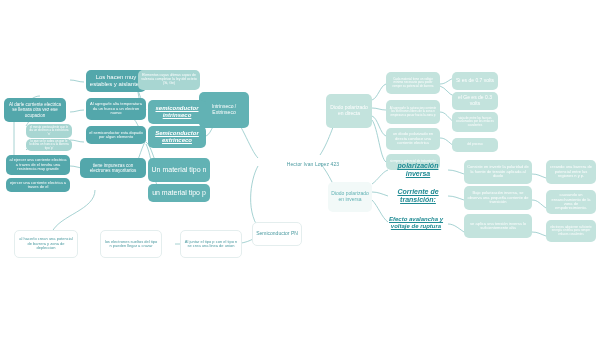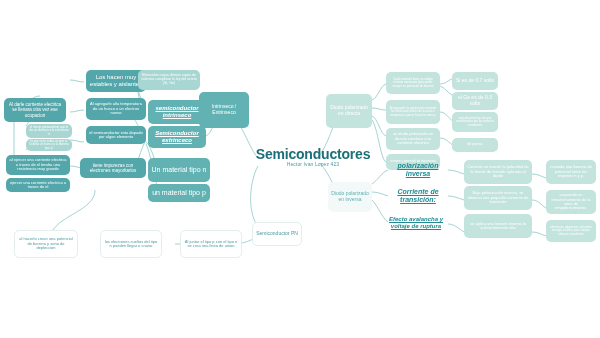--- a/index.html
+++ b/index.html
@@ -118,21 +118,20 @@
       <path d="M372 200 C 378 206, 382 218, 388 222"></path>
       <path d="M448 170 C 454 170, 458 172, 464 174"></path>
       <path d="M448 196 C 454 196, 458 198, 464 200"></path>
       <path d="M448 224 C 454 224, 458 228, 464 232"></path>
       <path d="M532 174 C 538 174, 540 176, 546 178"></path>
       <path d="M532 200 C 538 200, 540 204, 546 208"></path>
       <path d="M532 232 C 538 232, 540 234, 546 236"></path>
     </g>
   </svg>
 
-  <div id="center-title">Semiconductores</div>
   <div id="center-sub">Hector Ivan Lopez      423</div>
 
   <div class="node v-teal fs5" style="left:199px;top:92px;width:50px;height:36px;">Intrinseco / Extrinseco</div>
 
   <div class="node v-teal fs6" style="left:148px;top:100px;width:58px;height:24px;">
     <span class="txt-linkw">semiconductor intrinseco</span>
   </div>
 
   <div class="node v-teal fs6" style="left:148px;top:126px;width:58px;height:22px;">
     <span class="txt-linkw">Semiconductor extrinceco</span>

